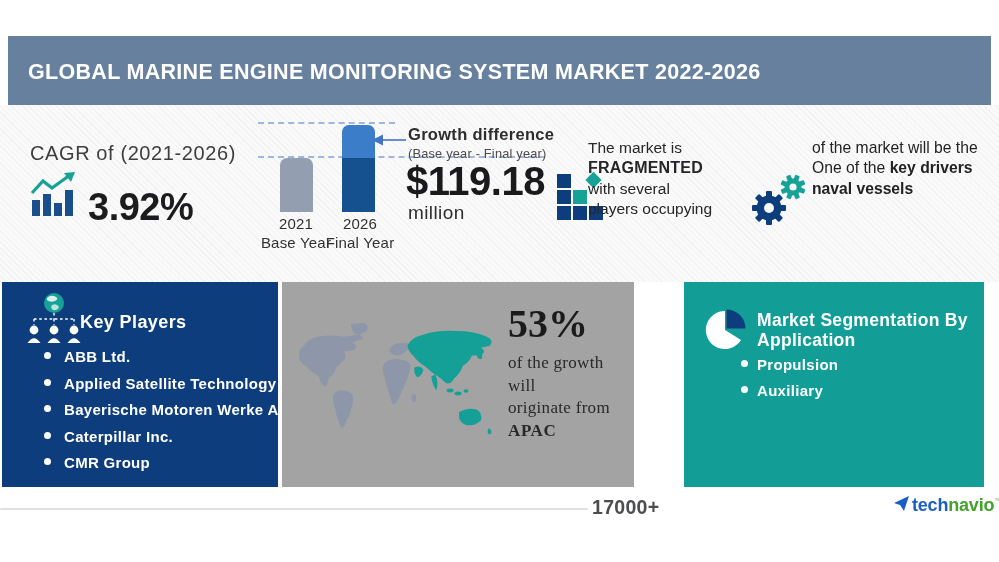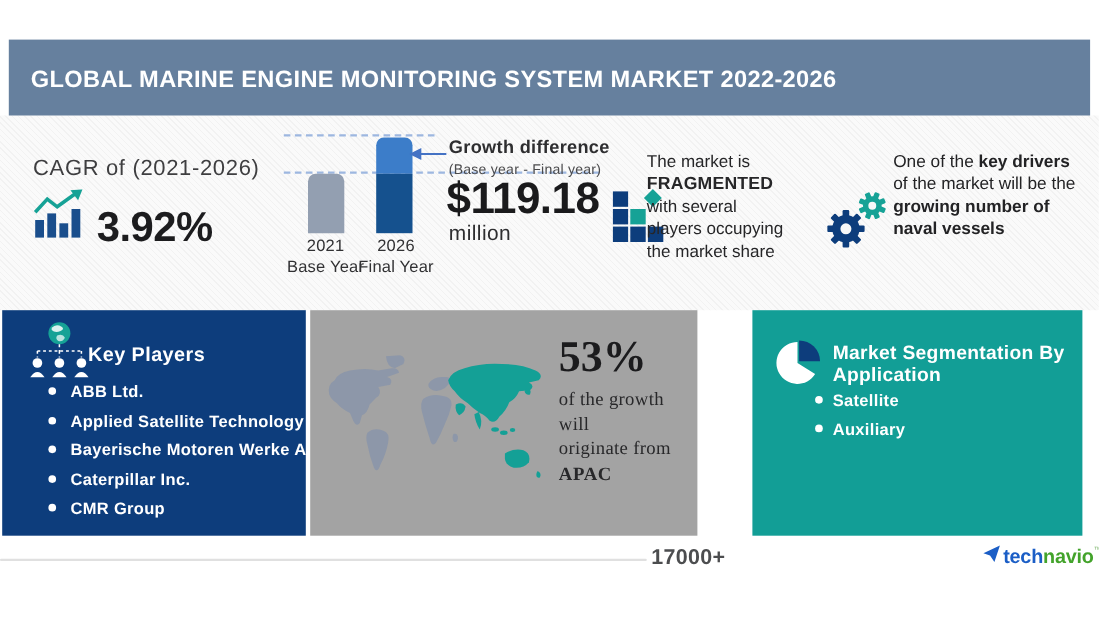--- a/index.html
+++ b/index.html
@@ -140,21 +140,20 @@
       <rect x="0" y="35" width="14" height="14" fill="#0D3D7C"></rect>
       <rect x="16" y="35" width="14" height="14" fill="#0D3D7C"></rect>
       <rect x="32" y="35" width="14" height="14" fill="#0D3D7C"></rect>
     </svg>
   </div>
   <div class="abs frag-text">
     <div>The market is</div>
     <div class="b">FRAGMENTED</div>
     <div>with several</div>
     <div>players occupying</div>
-    <div>the market share</div>
   </div>
 
   <div class="abs gears">
     <svg width="56" height="56" viewBox="0 0 56 56">
       <g transform="translate(17,36)" fill="#0D3D7C">
         <rect x="-3" y="-17" width="6" height="8" rx="1"></rect>
         <rect x="-3" y="-17" width="6" height="8" rx="1" transform="rotate(45)"></rect>
         <rect x="-3" y="-17" width="6" height="8" rx="1" transform="rotate(90)"></rect>
         <rect x="-3" y="-17" width="6" height="8" rx="1" transform="rotate(135)"></rect>
         <rect x="-3" y="-17" width="6" height="8" rx="1" transform="rotate(180)"></rect>
@@ -172,23 +171,22 @@
         <rect x="-2.4" y="-12.5" width="4.8" height="6" rx="1" transform="rotate(202)"></rect>
         <rect x="-2.4" y="-12.5" width="4.8" height="6" rx="1" transform="rotate(247)"></rect>
         <rect x="-2.4" y="-12.5" width="4.8" height="6" rx="1" transform="rotate(292)"></rect>
         <rect x="-2.4" y="-12.5" width="4.8" height="6" rx="1" transform="rotate(337)"></rect>
         <circle r="8.5"></circle>
         <circle r="3.6" fill="#F7F8F8"></circle>
       </g>
     </svg>
   </div>
   <div class="abs drv-text">
+    <div>of the market will be the</div>
     <div><span>One of the </span><span class="b">key drivers</span></div>
-    <div>of the market will be the</div>
-    <div class="b">growing number of</div>
     <div class="b">naval vessels</div>
   </div>
 
   <div class="abs panel panel-navy">
     <div class="abs kp-icon">
       <svg width="56" height="54" viewBox="0 0 56 54">
         <circle cx="28" cy="11" r="10" fill="#16A296"></circle>
         <path d="M21,6 q4,-4 9,-1 q3,2 -1,4 q-5,2 -8,-1 Z" fill="#fff" opacity="0.85"></path>
         <path d="M26,13 q5,-2 7,2 q-2,4 -6,3 q-3,-2 -1,-5 Z" fill="#fff" opacity="0.7"></path>
         <path d="M28,21 L28,27 M8,27 L48,27 M8,27 L8,33 M28,27 L28,33 M48,27 L48,33" stroke="#fff" stroke-width="1.4" stroke-dasharray="2.6 2.6" fill="none"></path>
@@ -249,21 +247,21 @@
       <svg width="44" height="44" viewBox="0 0 44 44">
         <path d="M22,22 L38,32 A19,19 0 1 1 22,3 Z" fill="#fff"></path>
         <path d="M22,22 L22,3 A19,19 0 0 1 41,22 Z" fill="#0D3D7C" transform="translate(1.5,-1.5)"></path>
       </svg>
     </div>
     <div class="abs seg-title">
       <div>Market Segmentation By</div>
       <div>Application</div>
     </div>
     <ul class="abs seg-list">
-      <li>Satellite</li>
+      <li>Propulsion</li>
       <li>Auxiliary</li>
     </ul>
   </div>
 
   <div class="abs foot-rule"></div>
   <div class="abs foot-count">17000+</div>
   <a class="abs logo" href="#">
     <span>
       <svg width="17" height="17" viewBox="0 0 17 17">
         <polygon points="1,8 16,1 11,16 7,10" fill="#1B5EC6"></polygon>

